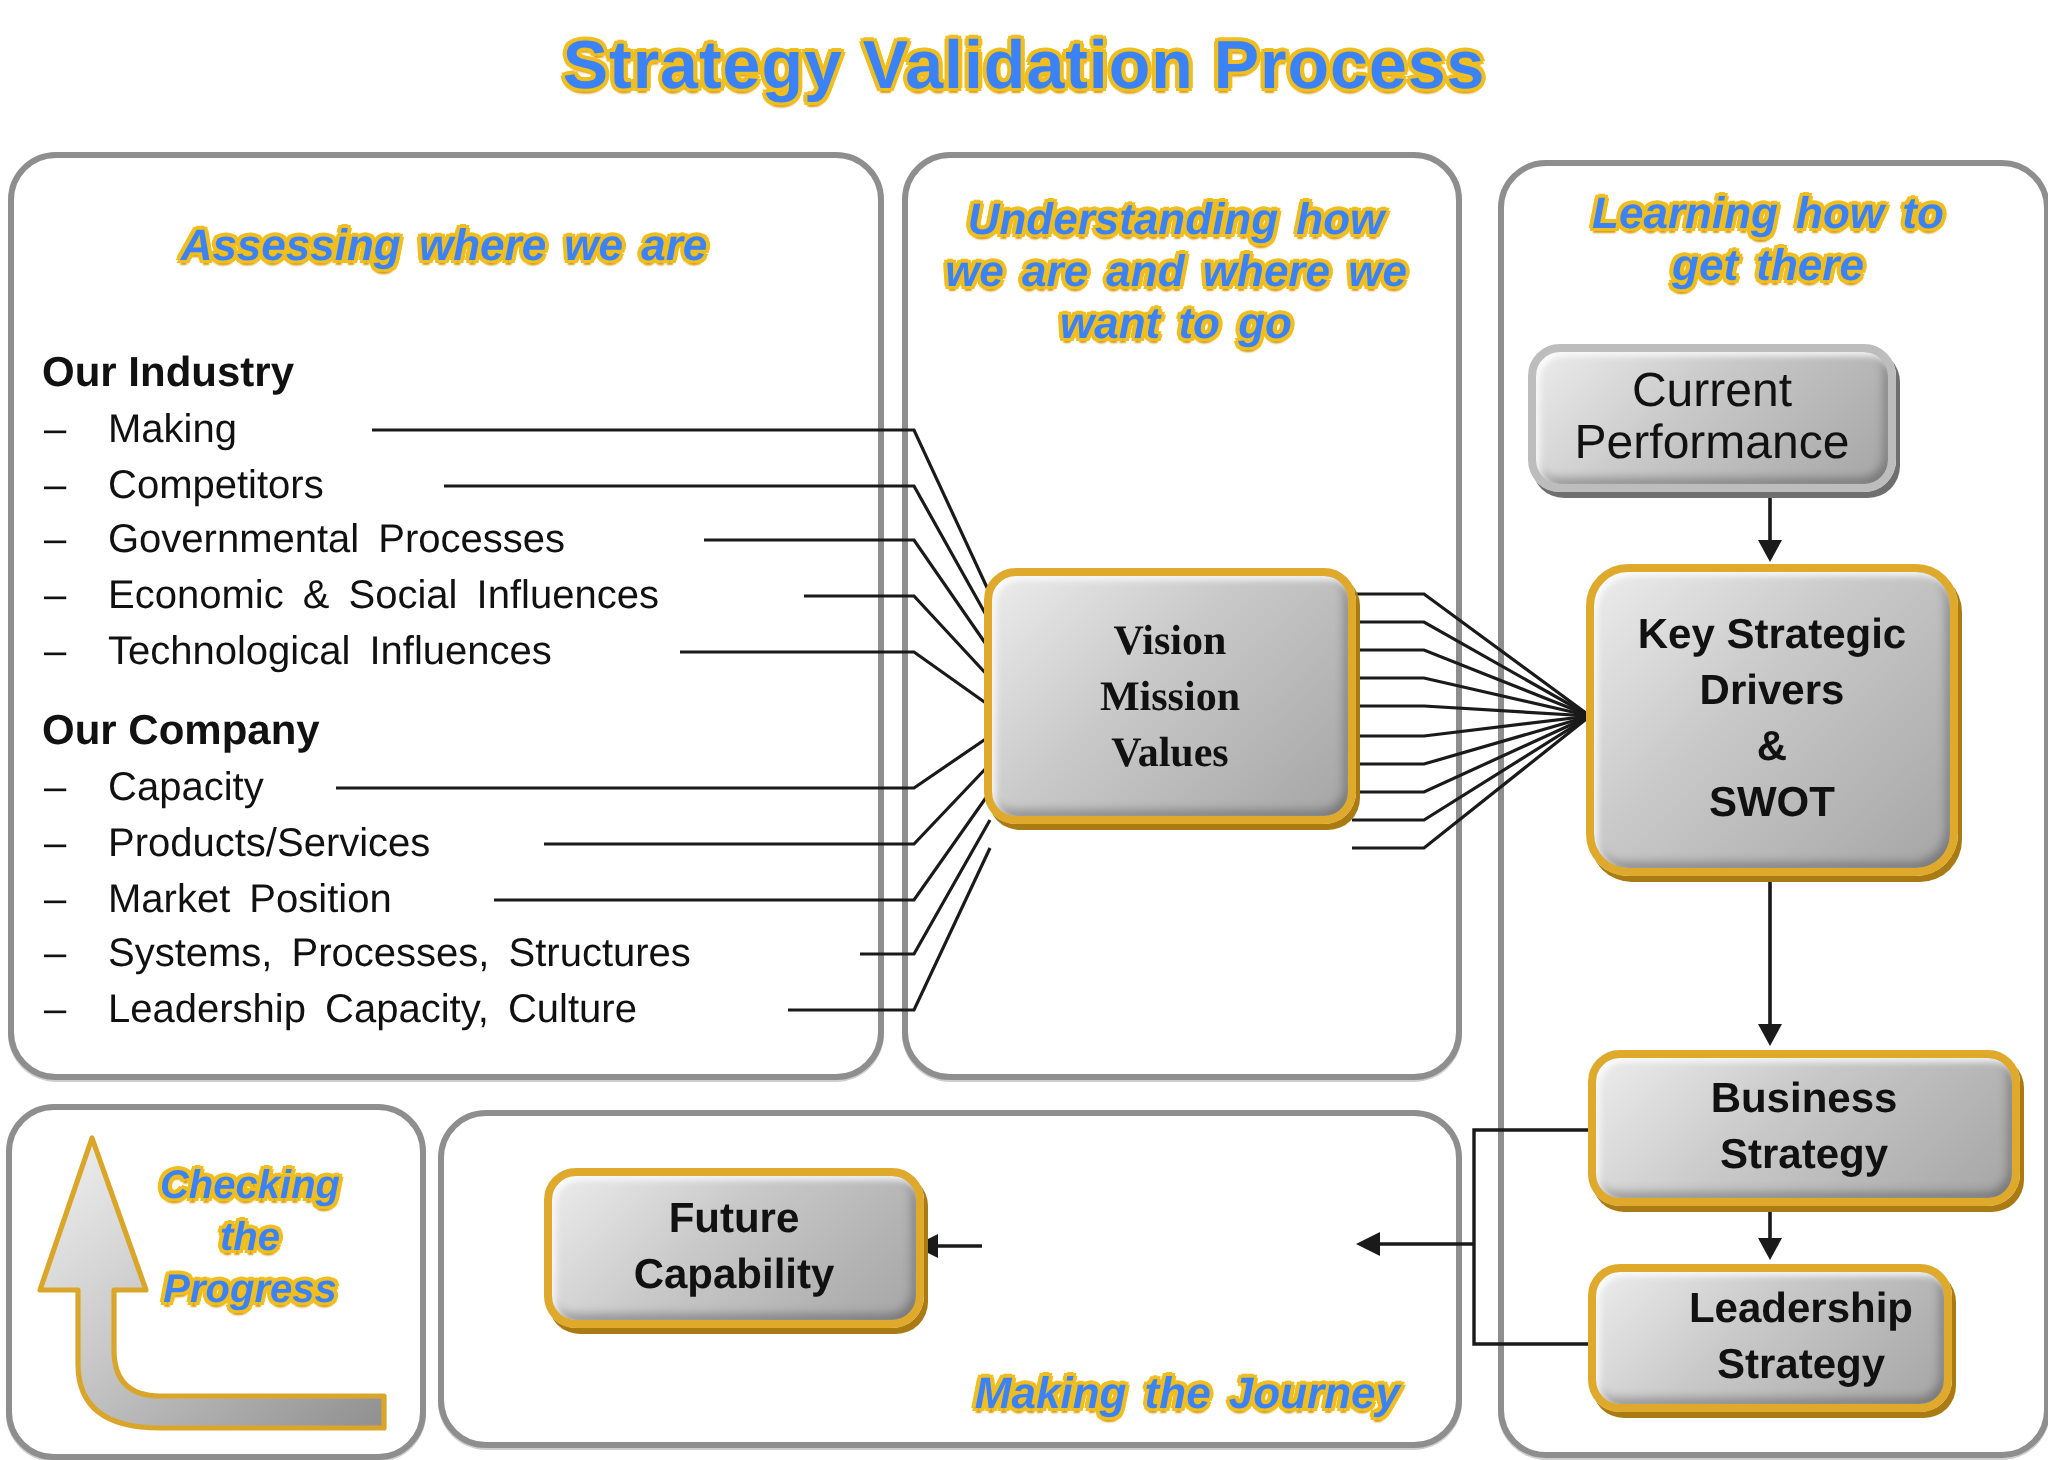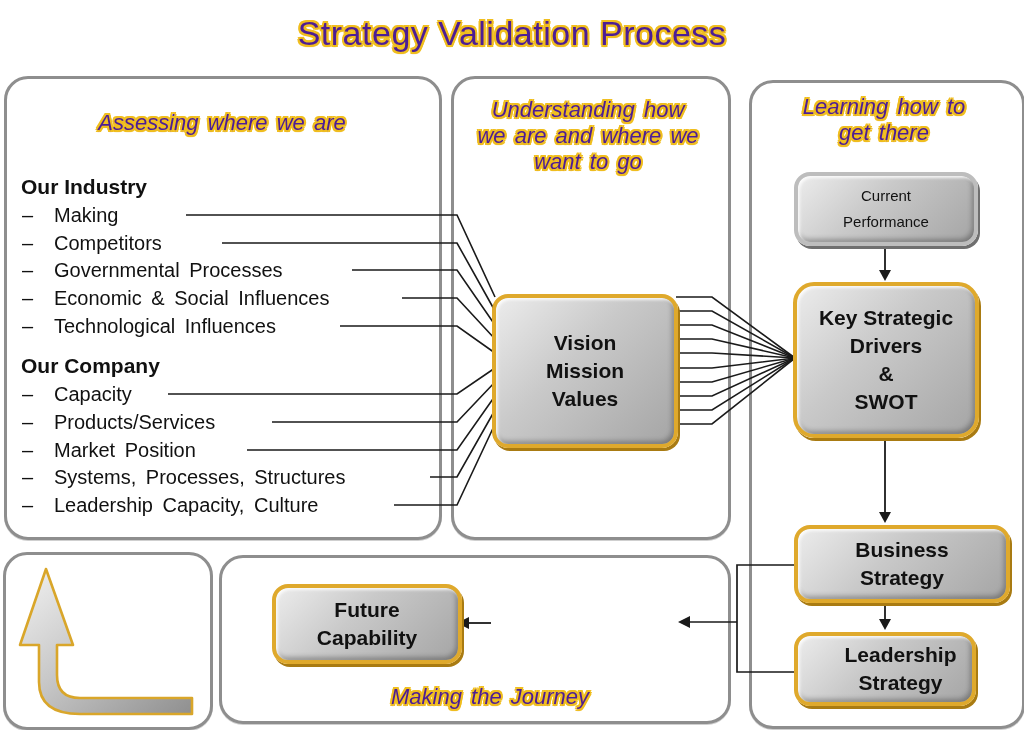--- a/index.html
+++ b/index.html
@@ -2,21 +2,21 @@
 <html><head>
 <meta charset="utf-8">
 <style>
   html,body{margin:0;padding:0;background:#ffffff;}
   #stage{
     position:relative;width:1024px;height:730px;overflow:hidden;
     font-family:"Liberation Sans","DejaVu Sans",sans-serif;color:#111;background:#fff;
   }
   .abs{position:absolute;}
   .glow{
-    font-weight:normal;color:#4c1d95;
+    font-weight:bold;color:#3b82f6;
     text-shadow:-1.6px -1.6px 0 #F0BE1E, 1.6px -1.6px 0 #F0BE1E,
                 -1.6px  1.6px 0 #F0BE1E, 1.6px  1.6px 0 #F0BE1E,
                 -2.1px 0 0 #F0BE1E, 2.1px 0 0 #F0BE1E,
                 0 -2.1px 0 #F0BE1E, 0 2.3px 1px #D89B12;
   }
   .italic{font-style:italic;}
   .title{width:100%;text-align:center;font-size:34px;letter-spacing:.5px;}
   .panel{
     border:3px solid #8e8e8e;border-radius:24px;background:#fff;
     box-shadow:0 1px 0 #cfcfcf;z-index:1;
@@ -72,53 +72,56 @@
 
   <div class="abs item" style="left:22px;top:381px;"><span class="dash">–</span><span>Capacity</span></div>
   <div class="abs item" style="left:22px;top:409px;"><span class="dash">–</span><span>Products/Services</span></div>
   <div class="abs item" style="left:22px;top:437px;"><span class="dash">–</span><span>Market Position</span></div>
   <div class="abs item" style="left:22px;top:464px;"><span class="dash">–</span><span>Systems, Processes, Structures</span></div>
   <div class="abs item" style="left:22px;top:492px;"><span class="dash">–</span><span>Leadership Capacity, Culture</span></div>
 
   <div class="abs phead glow italic" style="left:451px;top:97px;width:274px;">Understanding how
 we are and where we
 want to go</div>
-  <div class="abs node gold" style="left:492px;top:294px;width:186px;height:154px;">
+  <div class="abs node gold" style="left:492px;top:284px;width:186px;height:128px;font-family:Liberation Serif, serif;">
     <span class="lbl">Vision
 Mission
 Values</span>
   </div>
 
   <div class="abs phead glow italic" style="left:749px;top:94px;width:270px;">Learning how to
 get there</div>
-  <div class="abs node grayb" style="left:794px;top:172px;width:184px;height:74px;font-weight:normal;font-size:15px;line-height:26px;">
+  <div class="abs node grayb" style="left:764px;top:172px;width:184px;height:74px;font-weight:normal;font-size:24px;line-height:26px;">
     <span class="lbl">Current
 Performance</span>
   </div>
   <div class="abs node gold" style="left:793px;top:282px;width:186px;height:156px;border-radius:21px;">
     <span class="lbl">Key Strategic
 Drivers
 &amp;
 SWOT</span>
   </div>
   <div class="abs node gold" style="left:794px;top:525px;width:216px;height:78px;">
     <span class="lbl">Business
 Strategy</span>
   </div>
   <div class="abs node gold" style="left:794px;top:632px;width:182px;height:74px;padding-left:31px;">
     <span class="lbl">Leadership
 Strategy</span>
   </div>
 
+  <div class="abs phead glow italic" style="left:50px;top:580px;width:150px;font-size:20px;">Checking
+the
+Progress</div>
 
   <div class="abs node gold" style="left:272px;top:584px;width:190px;height:80px;">
     <span class="lbl">Future
 Capability</span>
   </div>
-  <div class="abs phead glow italic" style="left:280px;top:684px;width:420px;">Making the  Journey</div>
+  <div class="abs phead glow italic" style="left:280px;top:684px;width:420px;text-align:right;">Making the  Journey</div>
 
   <svg class="overlay" width="1024" height="730" viewBox="0 0 1024 730">
     <defs>
       <linearGradient id="metal" x1="0" y1="0" x2="1" y2="1">
         <stop offset="0" stop-color="#f2f2f2"></stop>
         <stop offset="0.45" stop-color="#c9c9c9"></stop>
         <stop offset="1" stop-color="#8f8f8f"></stop>
       </linearGradient>
     </defs>
 

